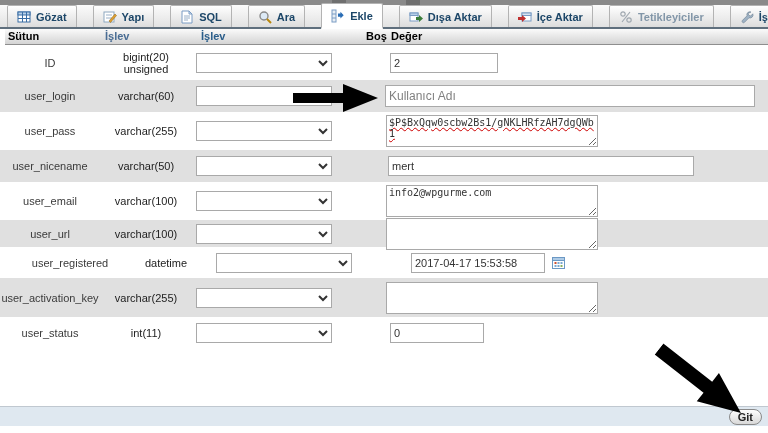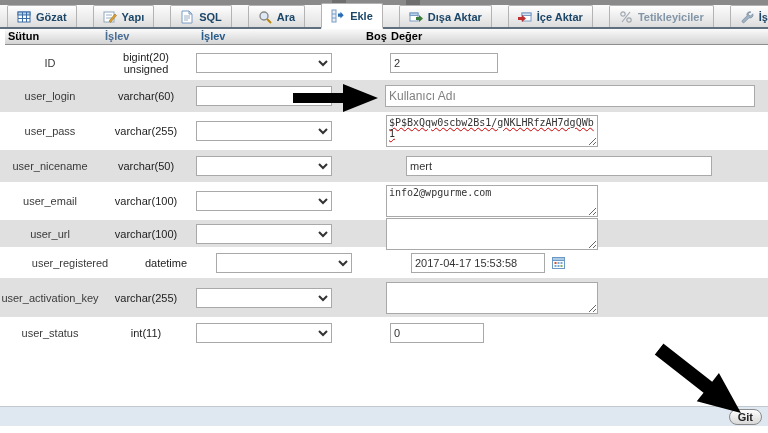--- a/index.html
+++ b/index.html
@@ -58,21 +58,21 @@
   .c-val{flex:1;display:flex;align-items:center;}
   .c-val input{border:1px solid #a9a9a9;background:#fff;height:16px;
                font-family:"Liberation Sans",sans-serif;font-size:11px;color:#333;
                padding:1px 3px;box-sizing:content-box;}
   .c-val textarea{border:1px solid #a9a9a9;background:#fff;resize:both;
                   font-family:"DejaVu Sans Mono",monospace;font-size:10px;color:#333;
                   padding:1px 2px;width:206px;height:28px;}
   .val-id{margin-left:5px;width:100px;}
   .val-login{margin-left:0;width:362px;height:18px !important;color:#808080 !important;font-size:12px !important;}
   .val-pass{margin-left:1px;text-decoration:underline wavy #cc0000;}
-  .val-nicename{margin-left:21px;width:298px;}
+  .val-nicename{margin-left:3px;width:298px;}
   .val-email{margin-left:1px;}
   .val-url{margin-left:1px;}
   .val-reg{margin-left:6px;width:126px;}
   .val-akey{margin-left:1px;}
   .val-status{margin-left:5px;width:86px;}
   .val-dispname{margin-left:1px;}
   .cal{margin-left:7px;cursor:pointer;display:block;}
 
   
   .footer{position:absolute;left:0;top:406px;width:768px;height:20px;

